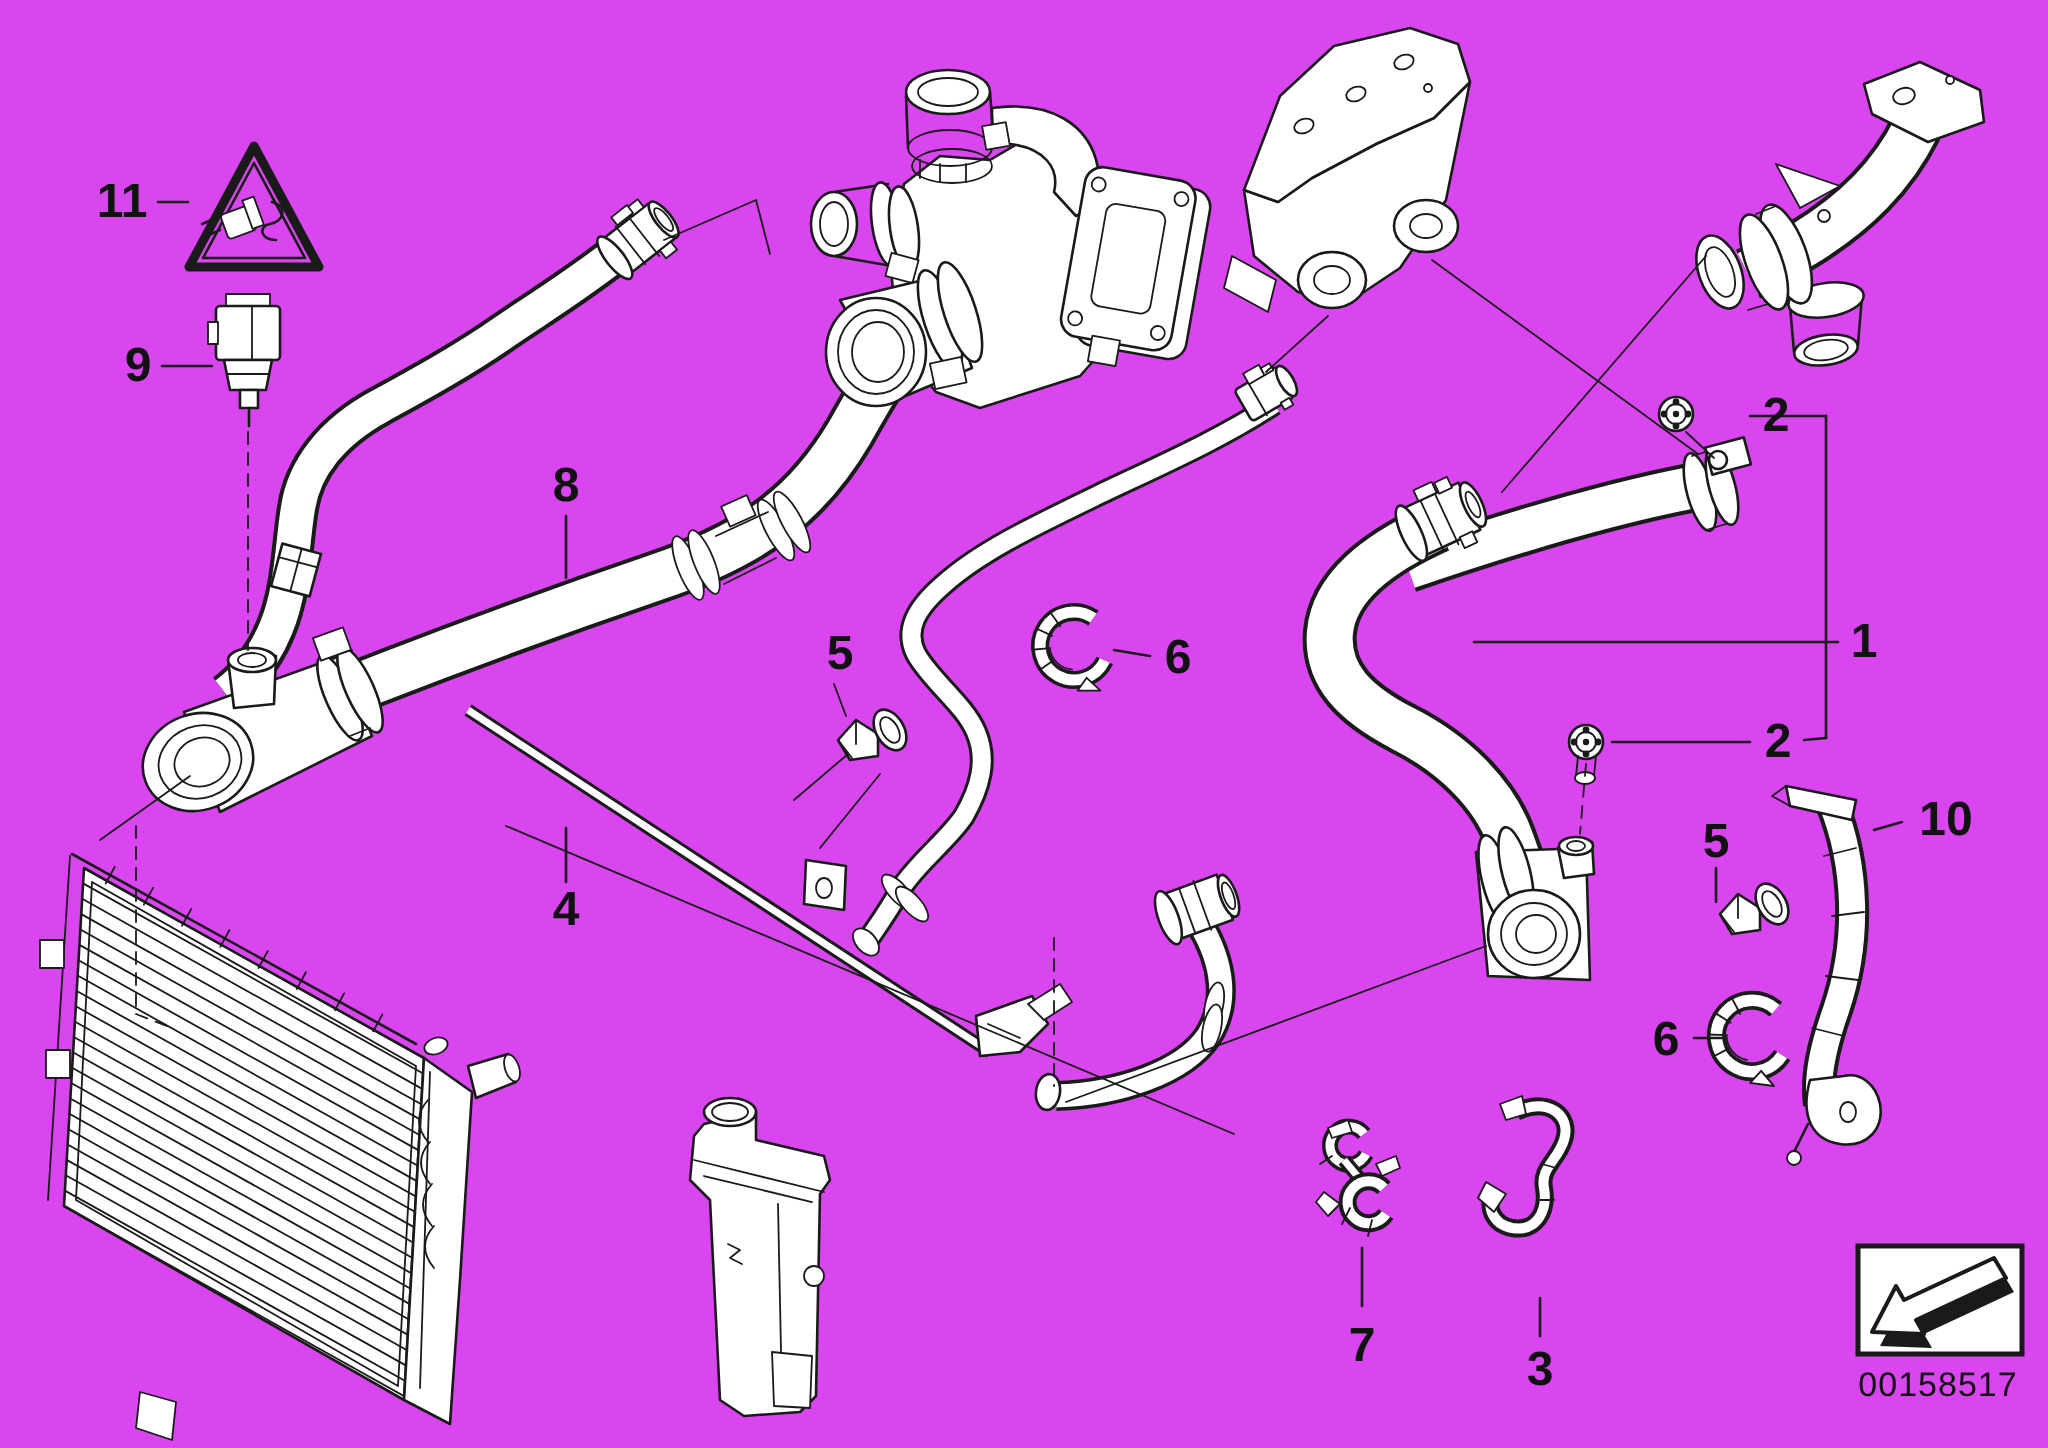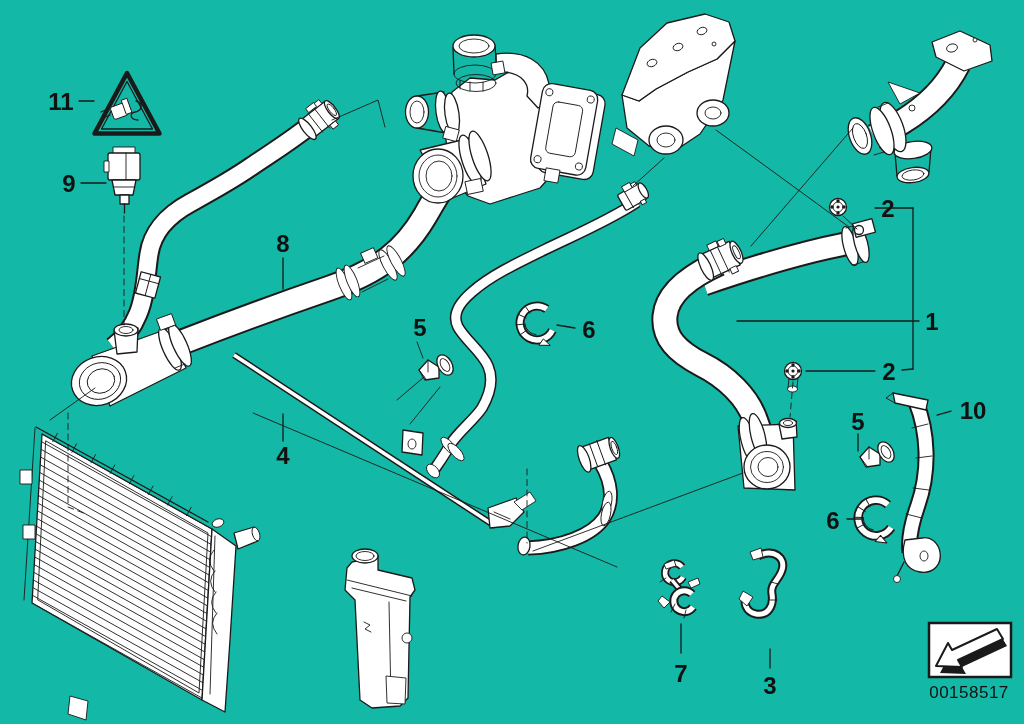--- a/index.html
+++ b/index.html
@@ -1,16 +1,16 @@
 <!DOCTYPE html>
 <html><head>
 <meta charset="utf-8">
 <style>
   html,body{margin:0;padding:0;background:#fff;}
-  #stage{position:relative;width:1024px;height:724px;background:#14b8a6;overflow:hidden;}
+  #stage{position:relative;width:1024px;height:724px;background:#d946ef;overflow:hidden;}
   svg{display:block;}
   .ln{fill:none;stroke:#1a1a1a;stroke-width:1.3;stroke-linecap:round;stroke-linejoin:round;}
   .thin{stroke-width:0.9;}
   .w{fill:#fff;stroke:#1a1a1a;stroke-width:1.3;stroke-linejoin:round;}
   .wt{fill:#fff;stroke:#1a1a1a;stroke-width:0.9;stroke-linejoin:round;}
   .dash{stroke-dasharray:6 4.5;}
   .to{fill:none;stroke:#1a1a1a;stroke-linecap:butt;}
   .ti{fill:none;stroke:#fff;stroke-linecap:butt;}
   .callout{font-family:"Liberation Sans",sans-serif;font-size:24px;font-weight:bold;fill:#111;}
   .pn{font-family:"Liberation Sans",sans-serif;font-size:17px;fill:#111;letter-spacing:.5px;}

